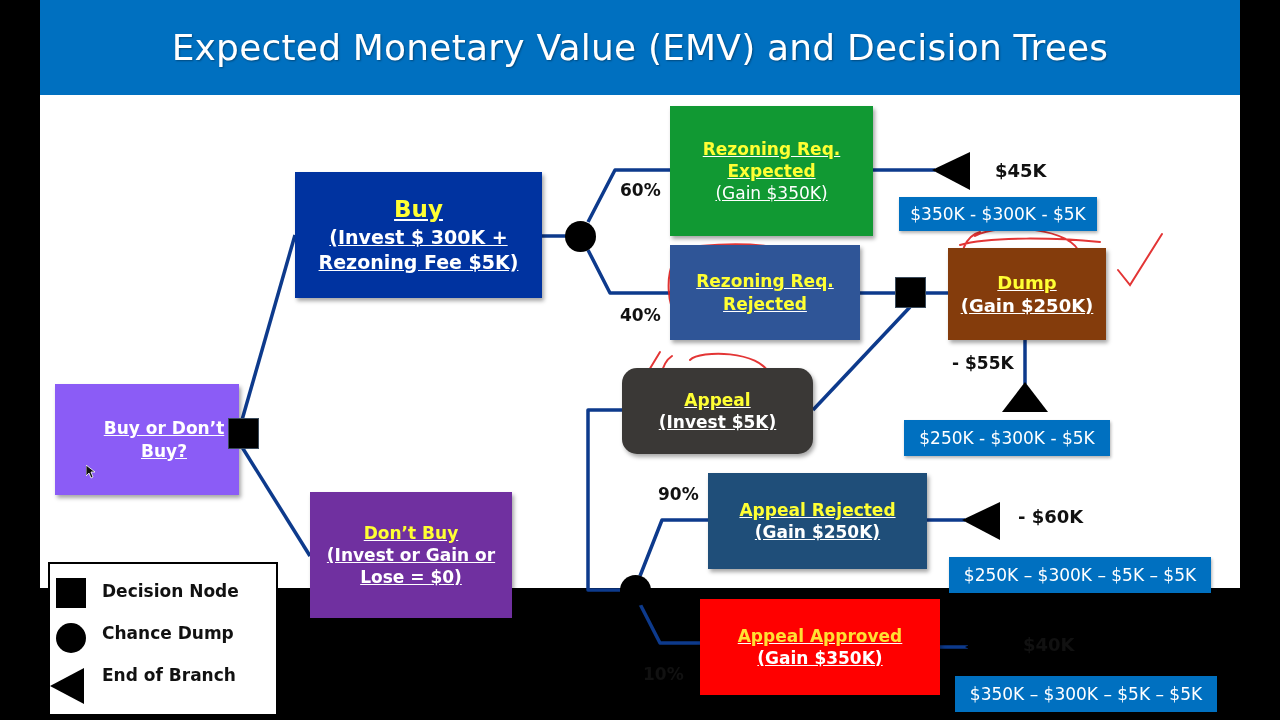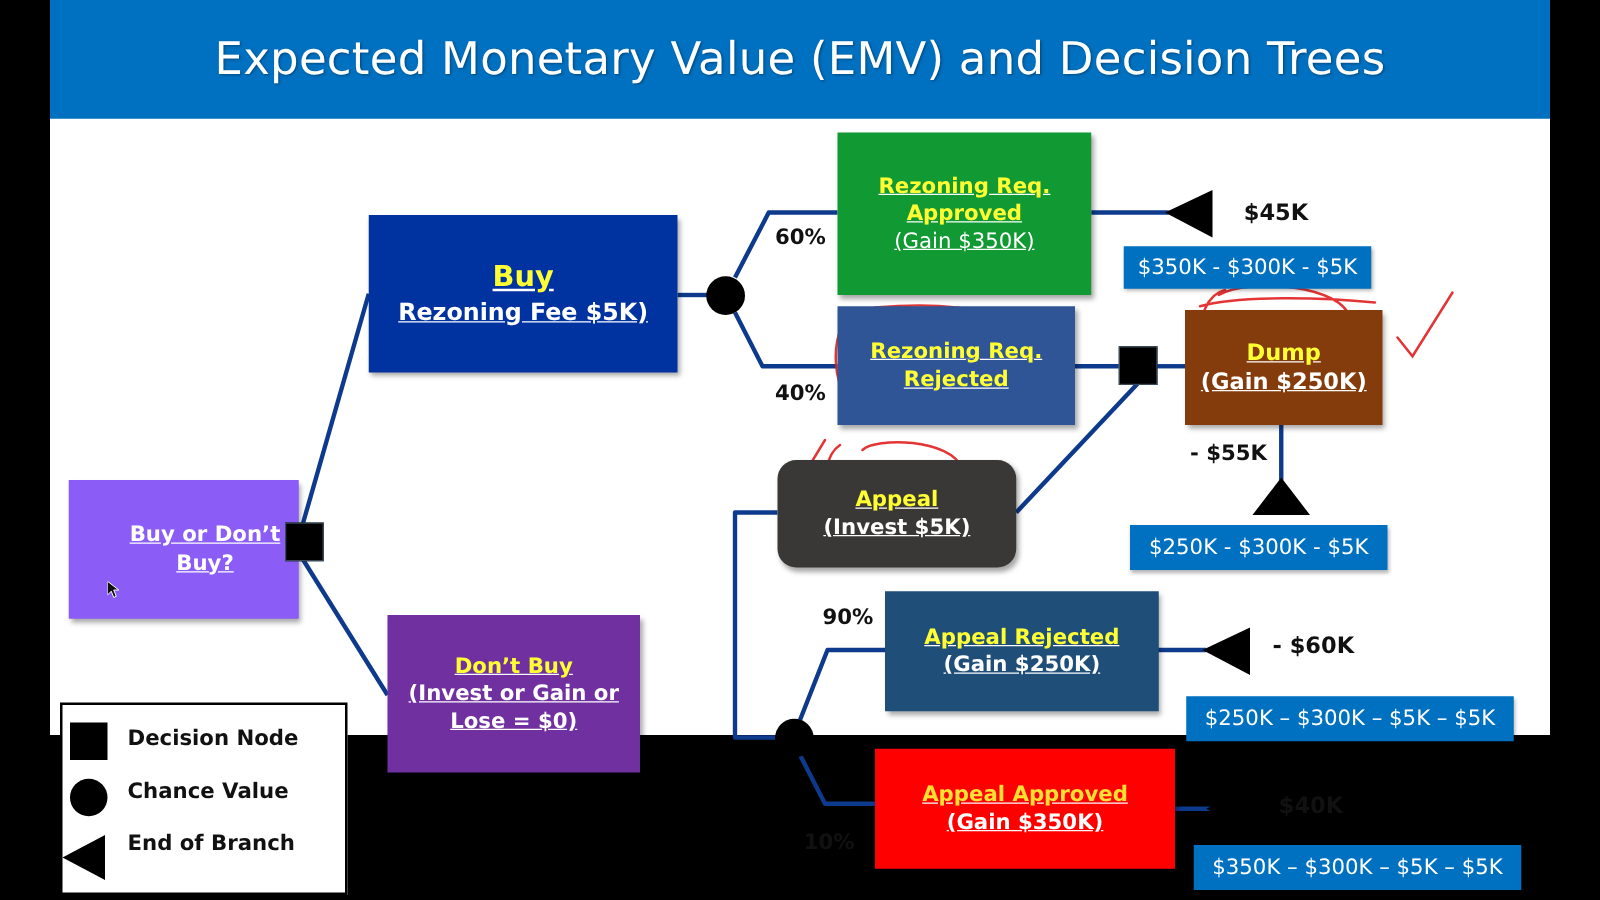--- a/index.html
+++ b/index.html
@@ -92,35 +92,36 @@
   <span>Buy?</span>
 </div>
 <svg class="cursor" viewBox="0 0 10 14">
   <polygon points="0,0 0,11 3,8 5,13 7,12 5,7 9,7" fill="#111" stroke="#fff" stroke-width="0.8"></polygon>
 </svg>
 
 <div class="sq" style="left:228px;top:418px;width:29px;height:29px;"></div>
 
 <div class="box" style="left:295px;top:172px;width:247px;height:126px;background:#0033a0;font-size:19px;">
   <span class="hd" style="font-size:23px;">Buy</span>
+  <span>(Invest $ 300K +</span>
   <span>Rezoning Fee $5K)</span>
 </div>
 
 <div class="box" style="left:310px;top:492px;width:202px;height:126px;background:#7030a0;font-size:17px;">
   <span class="hd">Don’t Buy</span>
   <span>(Invest or Gain or</span>
   <span>Lose  = $0)</span>
 </div>
 
 <div class="circ" style="left:565px;top:221px;width:31px;height:31px;"></div>
 
 <div class="pct" style="left:620px;top:180px;">60%</div>
 <div class="box" style="left:670px;top:106px;width:203px;height:130px;background:#119933;font-size:17px;">
   <span class="hd">Rezoning Req.</span>
-  <span class="hd">Approved</span>
+  <span class="hd">Expected</span>
   <span style="font-weight:normal;">(Gain $350K)</span>
 </div>
 <div class="val" style="left:995px;top:160px;">$45K</div>
 <div class="calc" style="left:899px;top:197px;width:198px;height:34px;">$350K - $300K - $5K</div>
 
 <div class="pct" style="left:620px;top:305px;">40%</div>
 <div class="box" style="left:670px;top:245px;width:190px;height:95px;background:#2f5597;font-size:17px;">
   <span class="hd">Rezoning Req.</span>
   <span class="hd">Rejected</span>
 </div>
@@ -154,18 +155,18 @@
   <span class="hd" style="color:#ffe033;text-align:center;">Appeal Approved</span>
   <span>(Gain $350K)</span>
 </div>
 <div class="val" style="left:1023px;top:634px;">$40K</div>
 <div class="calc" style="left:955px;top:676px;width:262px;height:36px;">$350K – $300K – $5K – $5K</div>
 
 <div class="legend">
   <div style="position:absolute;left:6px;top:14px;width:30px;height:30px;background:#000;"></div>
   <div class="row" style="top:17px;">Decision Node</div>
   <div style="position:absolute;left:6px;top:59px;width:30px;height:30px;background:#000;border-radius:50%;"></div>
-  <div class="row" style="top:59px;">Chance Value</div>
+  <div class="row" style="top:59px;">Chance Dump</div>
   <svg style="position:absolute;left:-2px;top:104px;" width="40" height="36" viewBox="0 0 40 36">
     <polygon points="2,18 36,0 36,36" fill="#000"></polygon>
   </svg>
   <div class="row" style="top:101px;">End of Branch</div>
 </div>
 
 </body></html>

